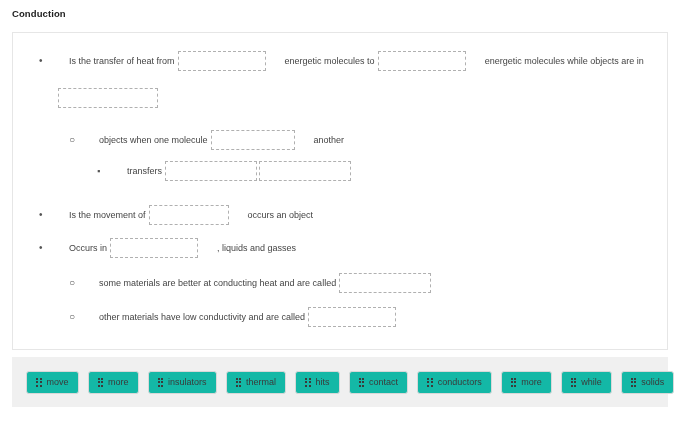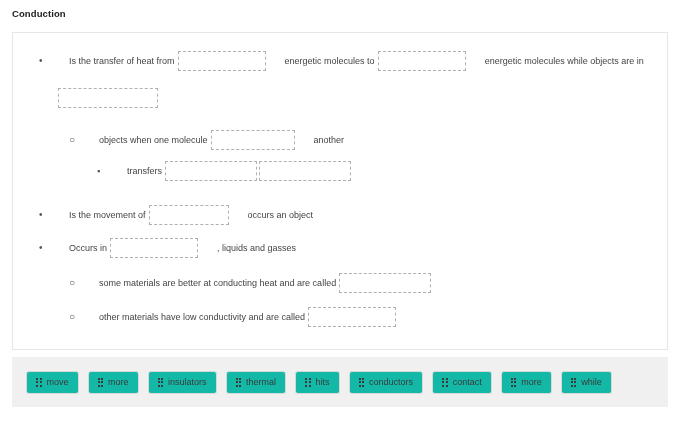--- a/index.html
+++ b/index.html
@@ -242,49 +242,60 @@
       </div>
       <div class="chip">
         <span class="grip">
           <i></i>
           <i></i>
           <i></i>
           <i></i>
           <i></i>
           <i></i>
         </span>
+        <span>contact</span>
+      </div>
+      <div class="chip">
+        <span class="grip">
+          <i></i>
+          <i></i>
+          <i></i>
+          <i></i>
+          <i></i>
+          <i></i>
+        </span>
         <span>conductors</span>
       </div>
       <div class="chip">
         <span class="grip">
           <i></i>
           <i></i>
           <i></i>
           <i></i>
           <i></i>
           <i></i>
         </span>
-        <span>contact</span>
-      </div>
-      <div class="chip">
-        <span class="grip">
-          <i></i>
-          <i></i>
-          <i></i>
-          <i></i>
-          <i></i>
-          <i></i>
-        </span>
         <span>more</span>
       </div>
       <div class="chip">
         <span class="grip">
           <i></i>
           <i></i>
           <i></i>
           <i></i>
           <i></i>
           <i></i>
         </span>
         <span>while</span>
+      </div>
+      <div class="chip">
+        <span class="grip">
+          <i></i>
+          <i></i>
+          <i></i>
+          <i></i>
+          <i></i>
+          <i></i>
+        </span>
+        <span>solids</span>
       </div>
     </div>
 </div>
 
 </body></html>

